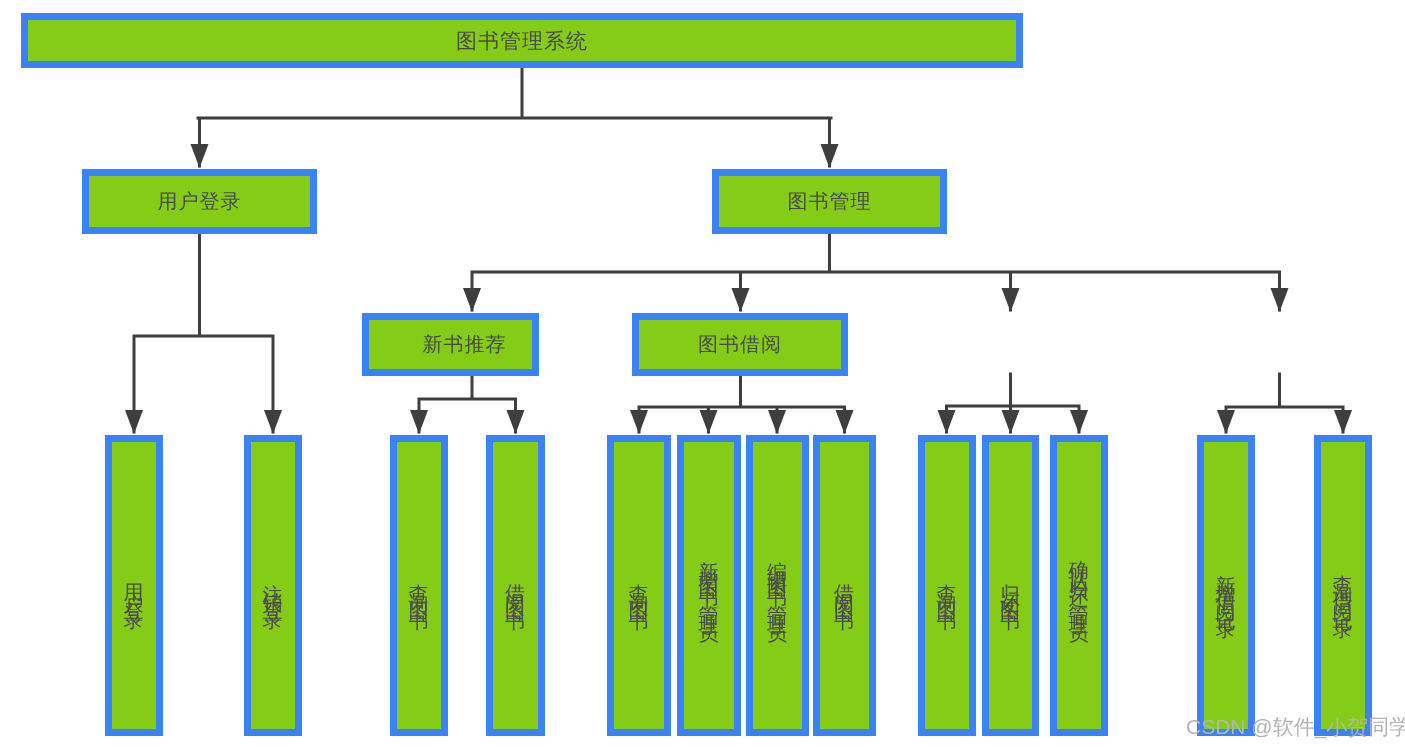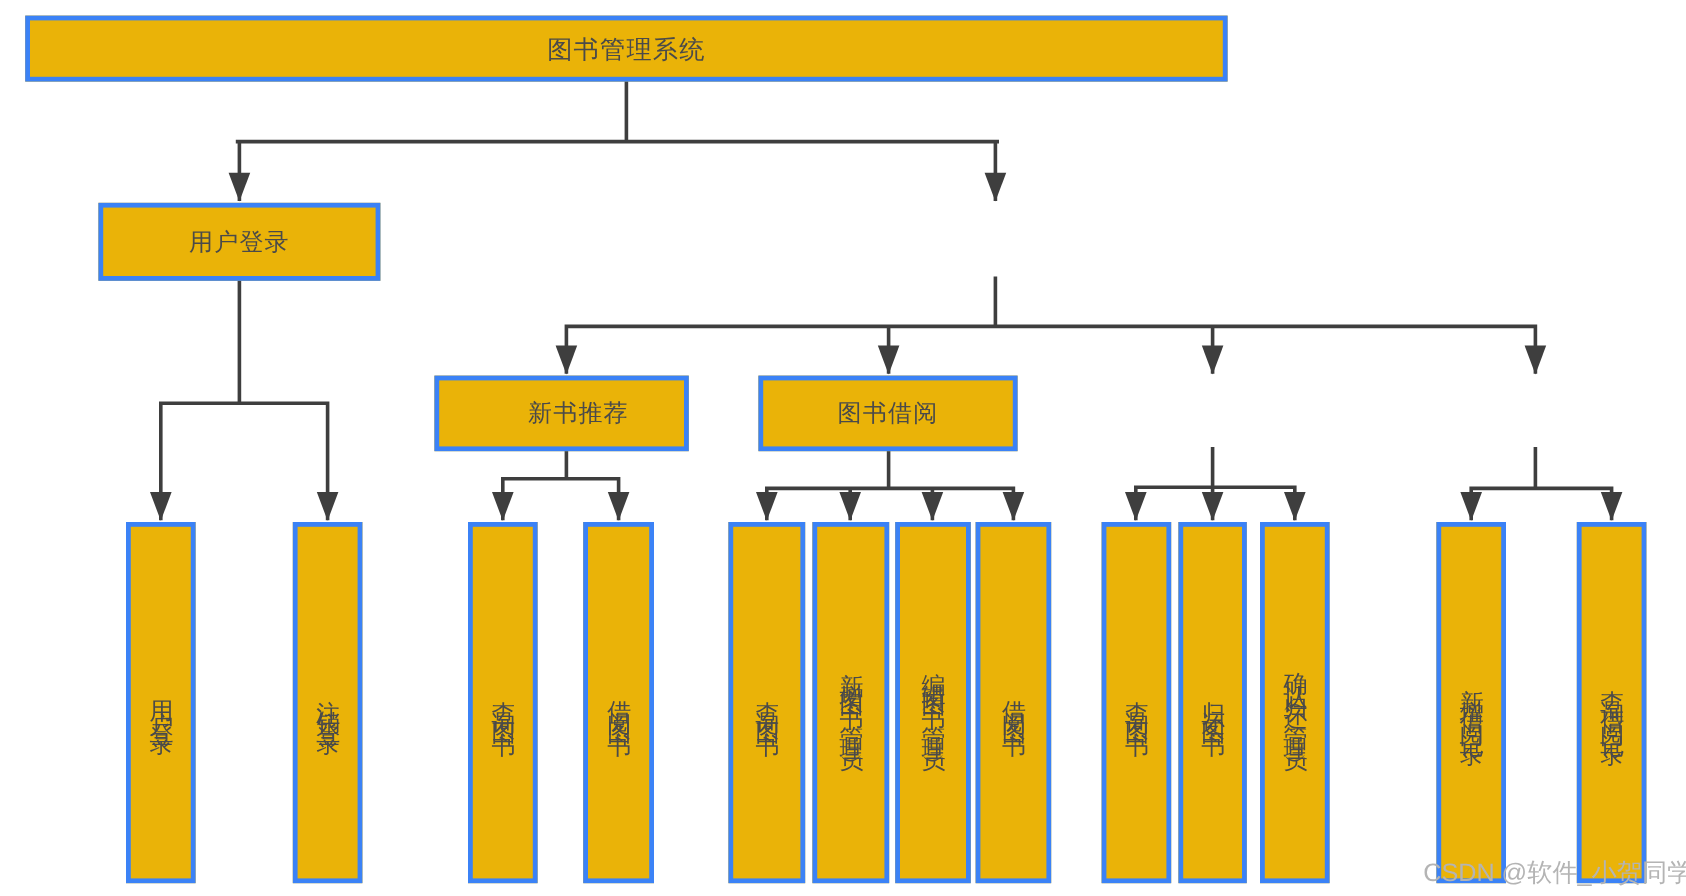--- a/index.html
+++ b/index.html
@@ -8,22 +8,22 @@
     width: 1405px;
     height: 747px;
     background: #ffffff;
     font-family: "Liberation Sans", sans-serif;
     overflow: hidden;
   }
   #wires { position: absolute; left: 0; top: 0; z-index: 0; }
   .node {
     position: absolute;
     box-sizing: border-box;
-    background: #eab308;
-    border: 4px solid #3b82f6;
+    background: #84cc16;
+    border: 7px solid #3b82f6;
     color: #4a4a4a;
     display: flex;
     align-items: center;
     justify-content: center;
     z-index: 1;
   }
   .hnode { font-size: 20px; letter-spacing: 1px; white-space: nowrap; }
   .root-node { font-size: 21px; }
   .vnode span {
     display: block;
@@ -33,21 +33,21 @@
     line-height: 1;
     white-space: nowrap;
   }
   
   #n-root { left: 21px; top: 13px; width: 1002px; height: 55px; }
   
   #n-user-login { left: 82px;  top: 169px; width: 235px; height: 65px; }
   #n-book-mgmt  { left: 712px; top: 169px; width: 235px; height: 65px; }
   
   .l3 { top: 313px; height: 63px; }
-  #n-newbook { left: 362px;  width: 212px; padding-left: 28px; }
+  #n-newbook { left: 362px;  width: 177px; padding-left: 28px; }
   #n-borrow  { left: 632px;  width: 216px; }
   #n-current { left: 903px;  width: 216px; }
   #n-records { left: 1172px; width: 216px; }
   
   .leaf { top: 435px; height: 301px; }
   #lf-login    { left: 105px;  width: 58px; }
   #lf-logout   { left: 244px;  width: 58px; }
   #lf-nb-query { left: 390px;  width: 58px; }
   #lf-nb-lend  { left: 486px;  width: 59px; }
   #lf-bw-query { left: 607px;  width: 64px; }
@@ -109,20 +109,21 @@
       <polygon points="1001.5,410 1019.5,410 1010.5,434"></polygon>
       <polygon points="1070,410 1088,410 1079,434"></polygon>
       <polygon points="1217,410 1235,410 1226,434"></polygon>
       <polygon points="1334,410 1352,410 1343,434"></polygon>
     </g>
   </svg>
 
   <div class="node hnode root-node" id="n-root">图书管理系统</div>
 
   <div class="node hnode" id="n-user-login">用户登录</div>
+  <div class="node hnode" id="n-book-mgmt">图书管理</div>
 
   <div class="node hnode l3" id="n-newbook">新书推荐</div>
   <div class="node hnode l3" id="n-borrow">图书借阅</div>
 
   <div class="node vnode leaf" id="lf-login">
     <span>用户登录</span>
   </div>
   <div class="node vnode leaf" id="lf-logout">
     <span>注销登录</span>
   </div>

